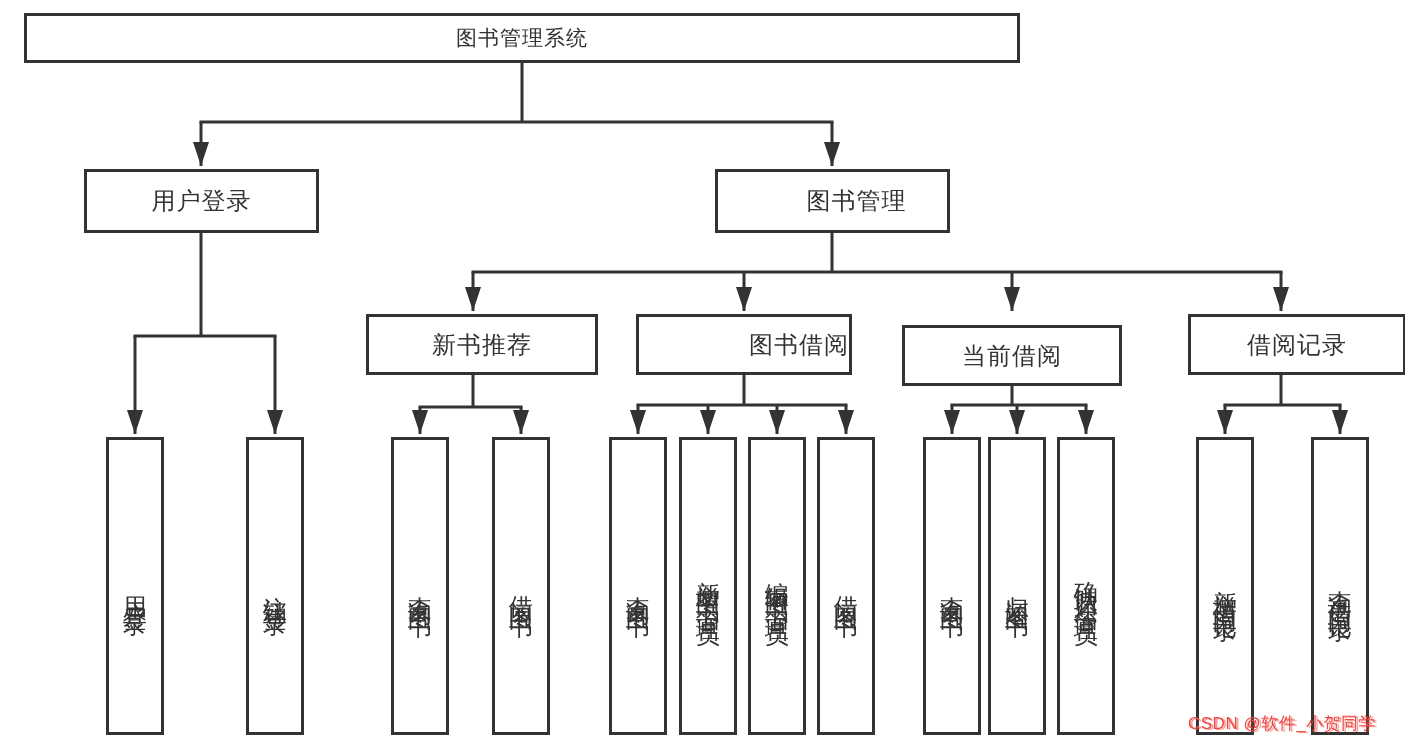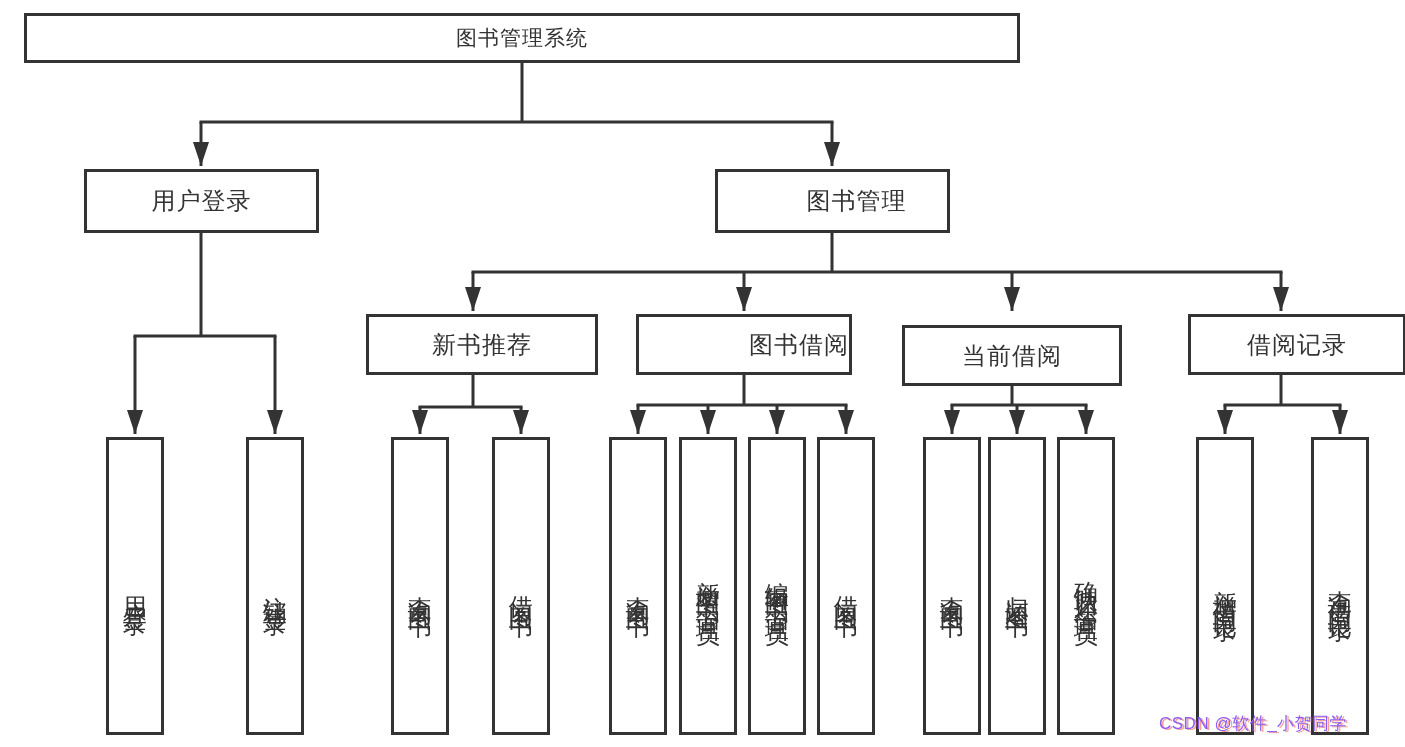--- a/index.html
+++ b/index.html
@@ -13,23 +13,23 @@
     display:flex;align-items:center;justify-content:center;text-align:center;
   }
   .node.h{font-size:24px;letter-spacing:1px;}
   .node.root{font-size:21px;letter-spacing:1px;}
   .node.leaf{font-size:24px;}
   .vtext{
     writing-mode:vertical-rl;text-orientation:mixed;
     letter-spacing:6px;line-height:1.15;margin-bottom:-6px;
   }
   .watermark{
-    position:absolute;left:1159px;top:712px;width:215px;
+    position:absolute;left:1188px;top:712px;width:215px;
     font-size:17px;letter-spacing:0.5px;white-space:nowrap;
-    color:#8b5cf6;text-shadow:2px 1px 0 rgba(233,84,62,0.55);
+    color:#ef4444;text-shadow:2px 1px 0 rgba(233,84,62,0.55);
     z-index:5;
   }
 </style>
 </head>
 <body>
 
 <div class="canvas">
 
   <svg class="wires" viewBox="0 0 1405 747" xmlns="http://www.w3.org/2000/svg">
     <defs>

